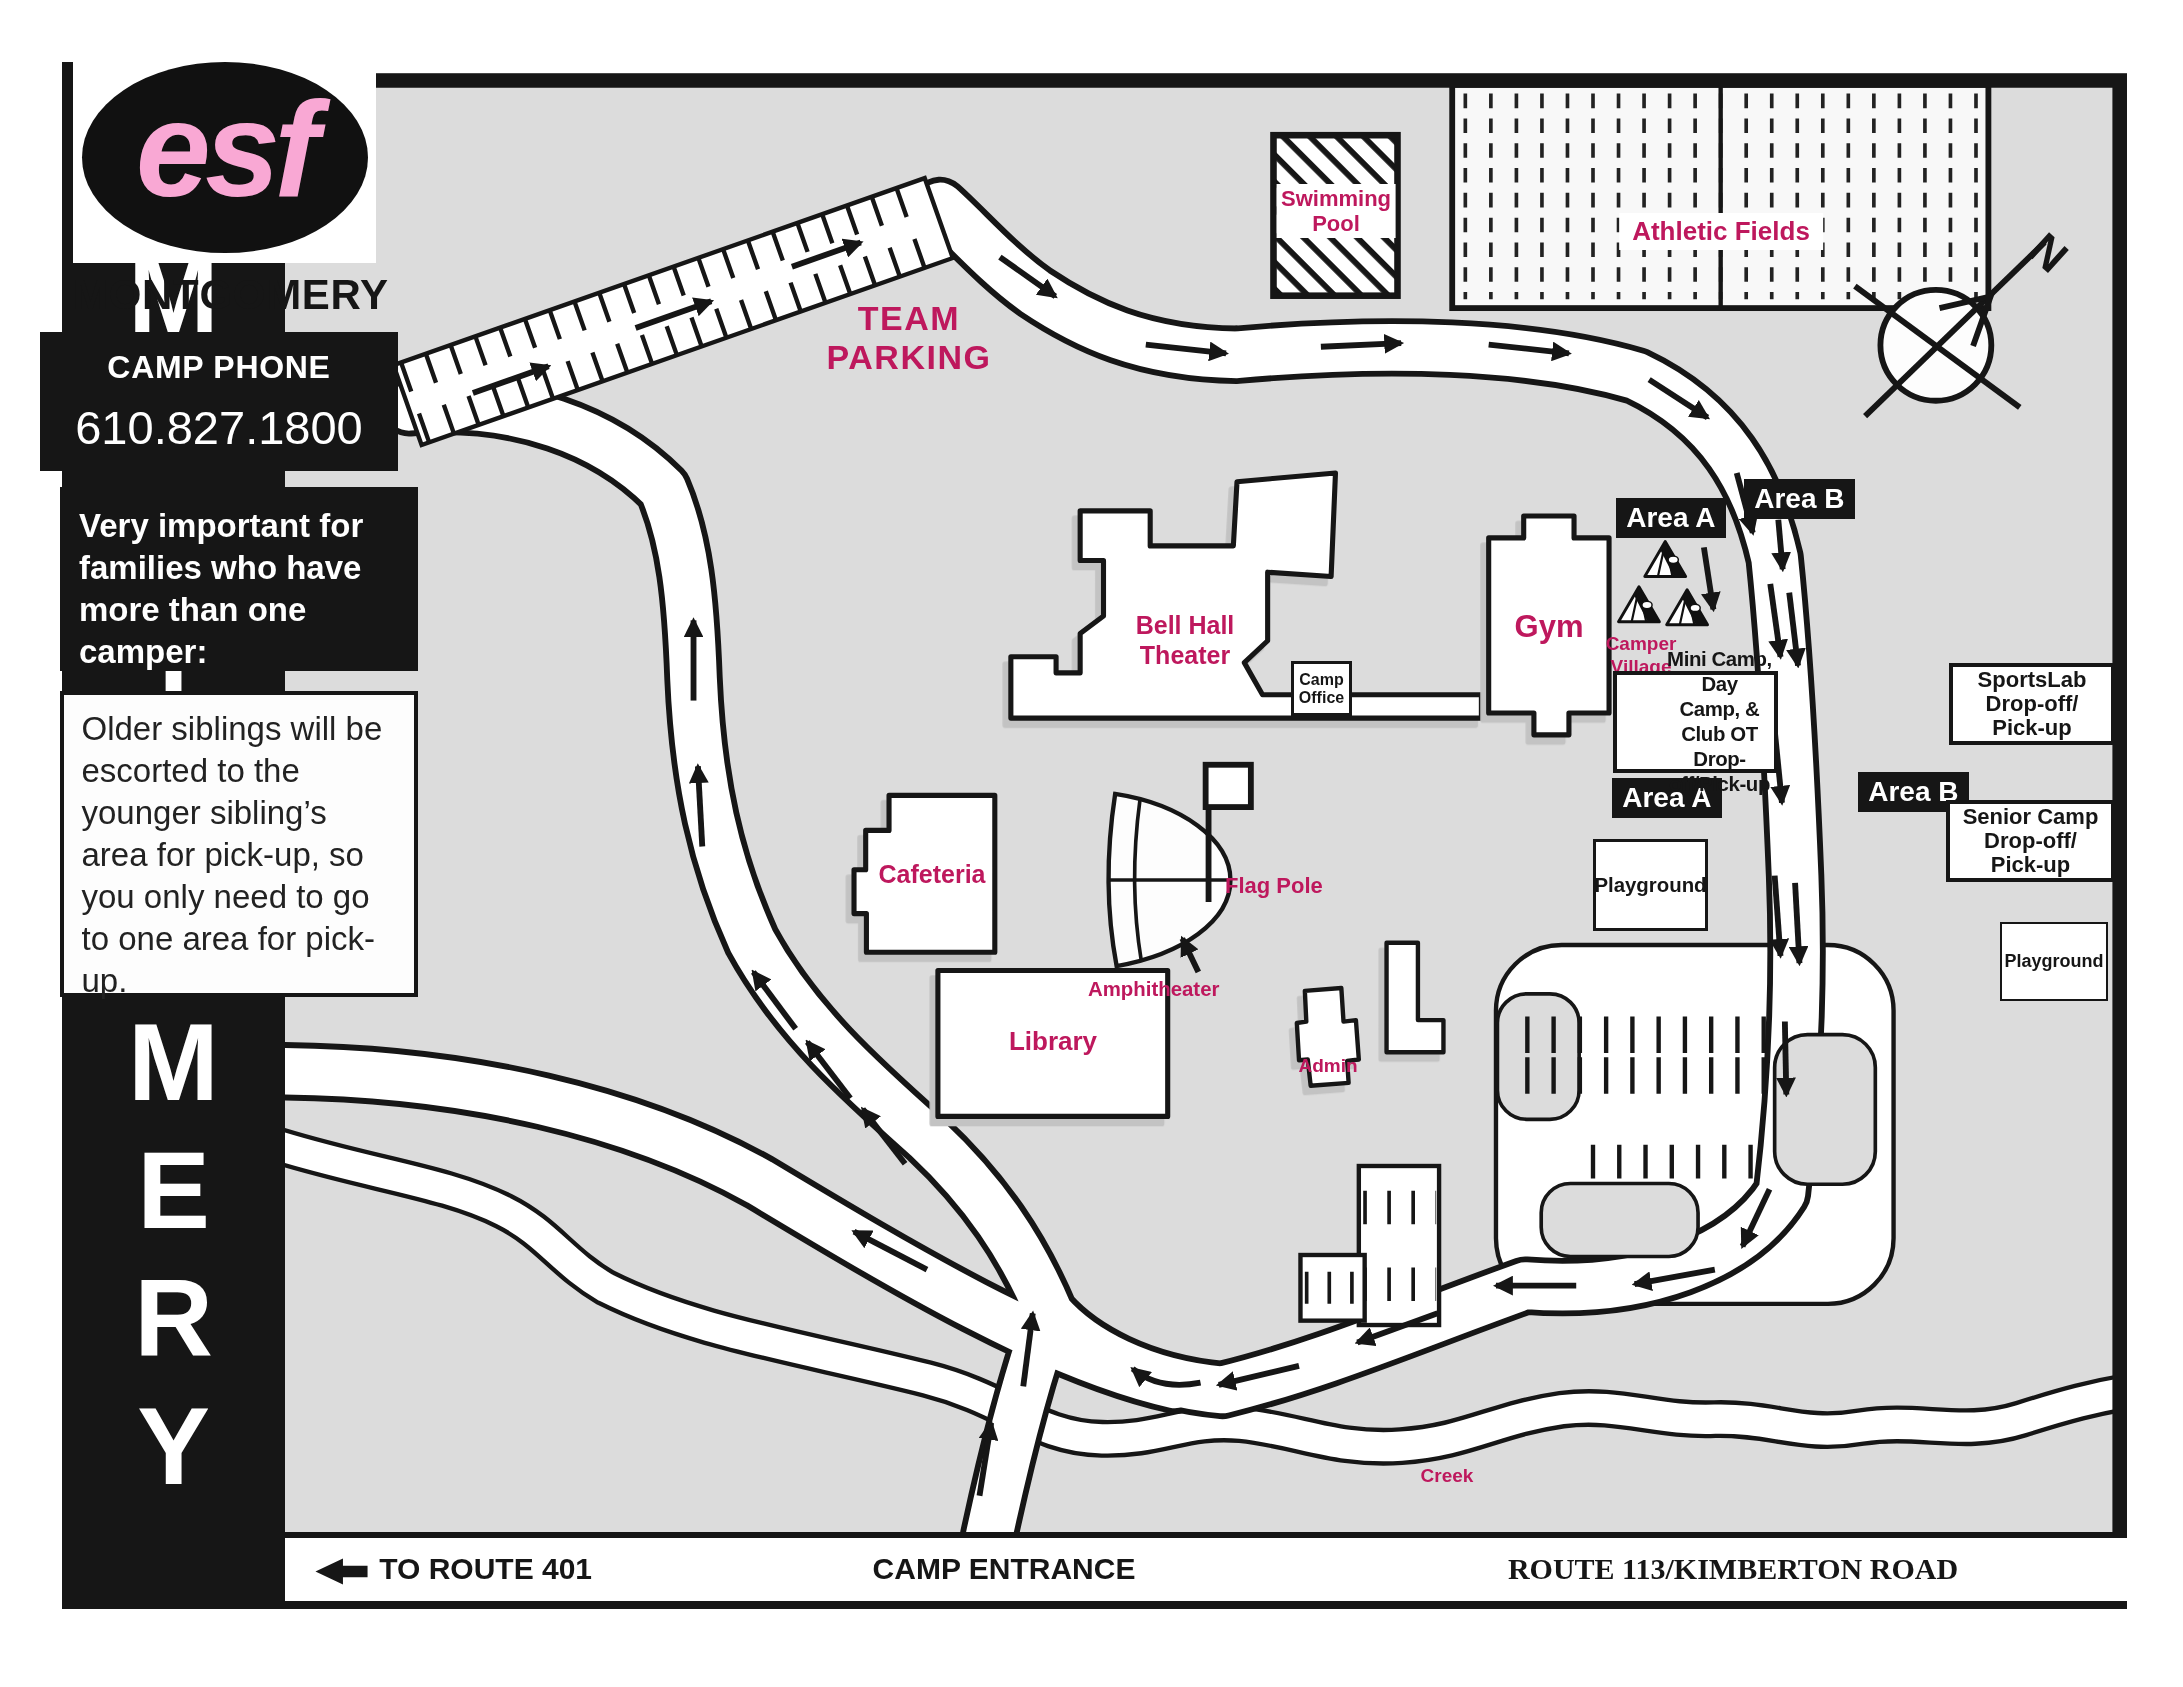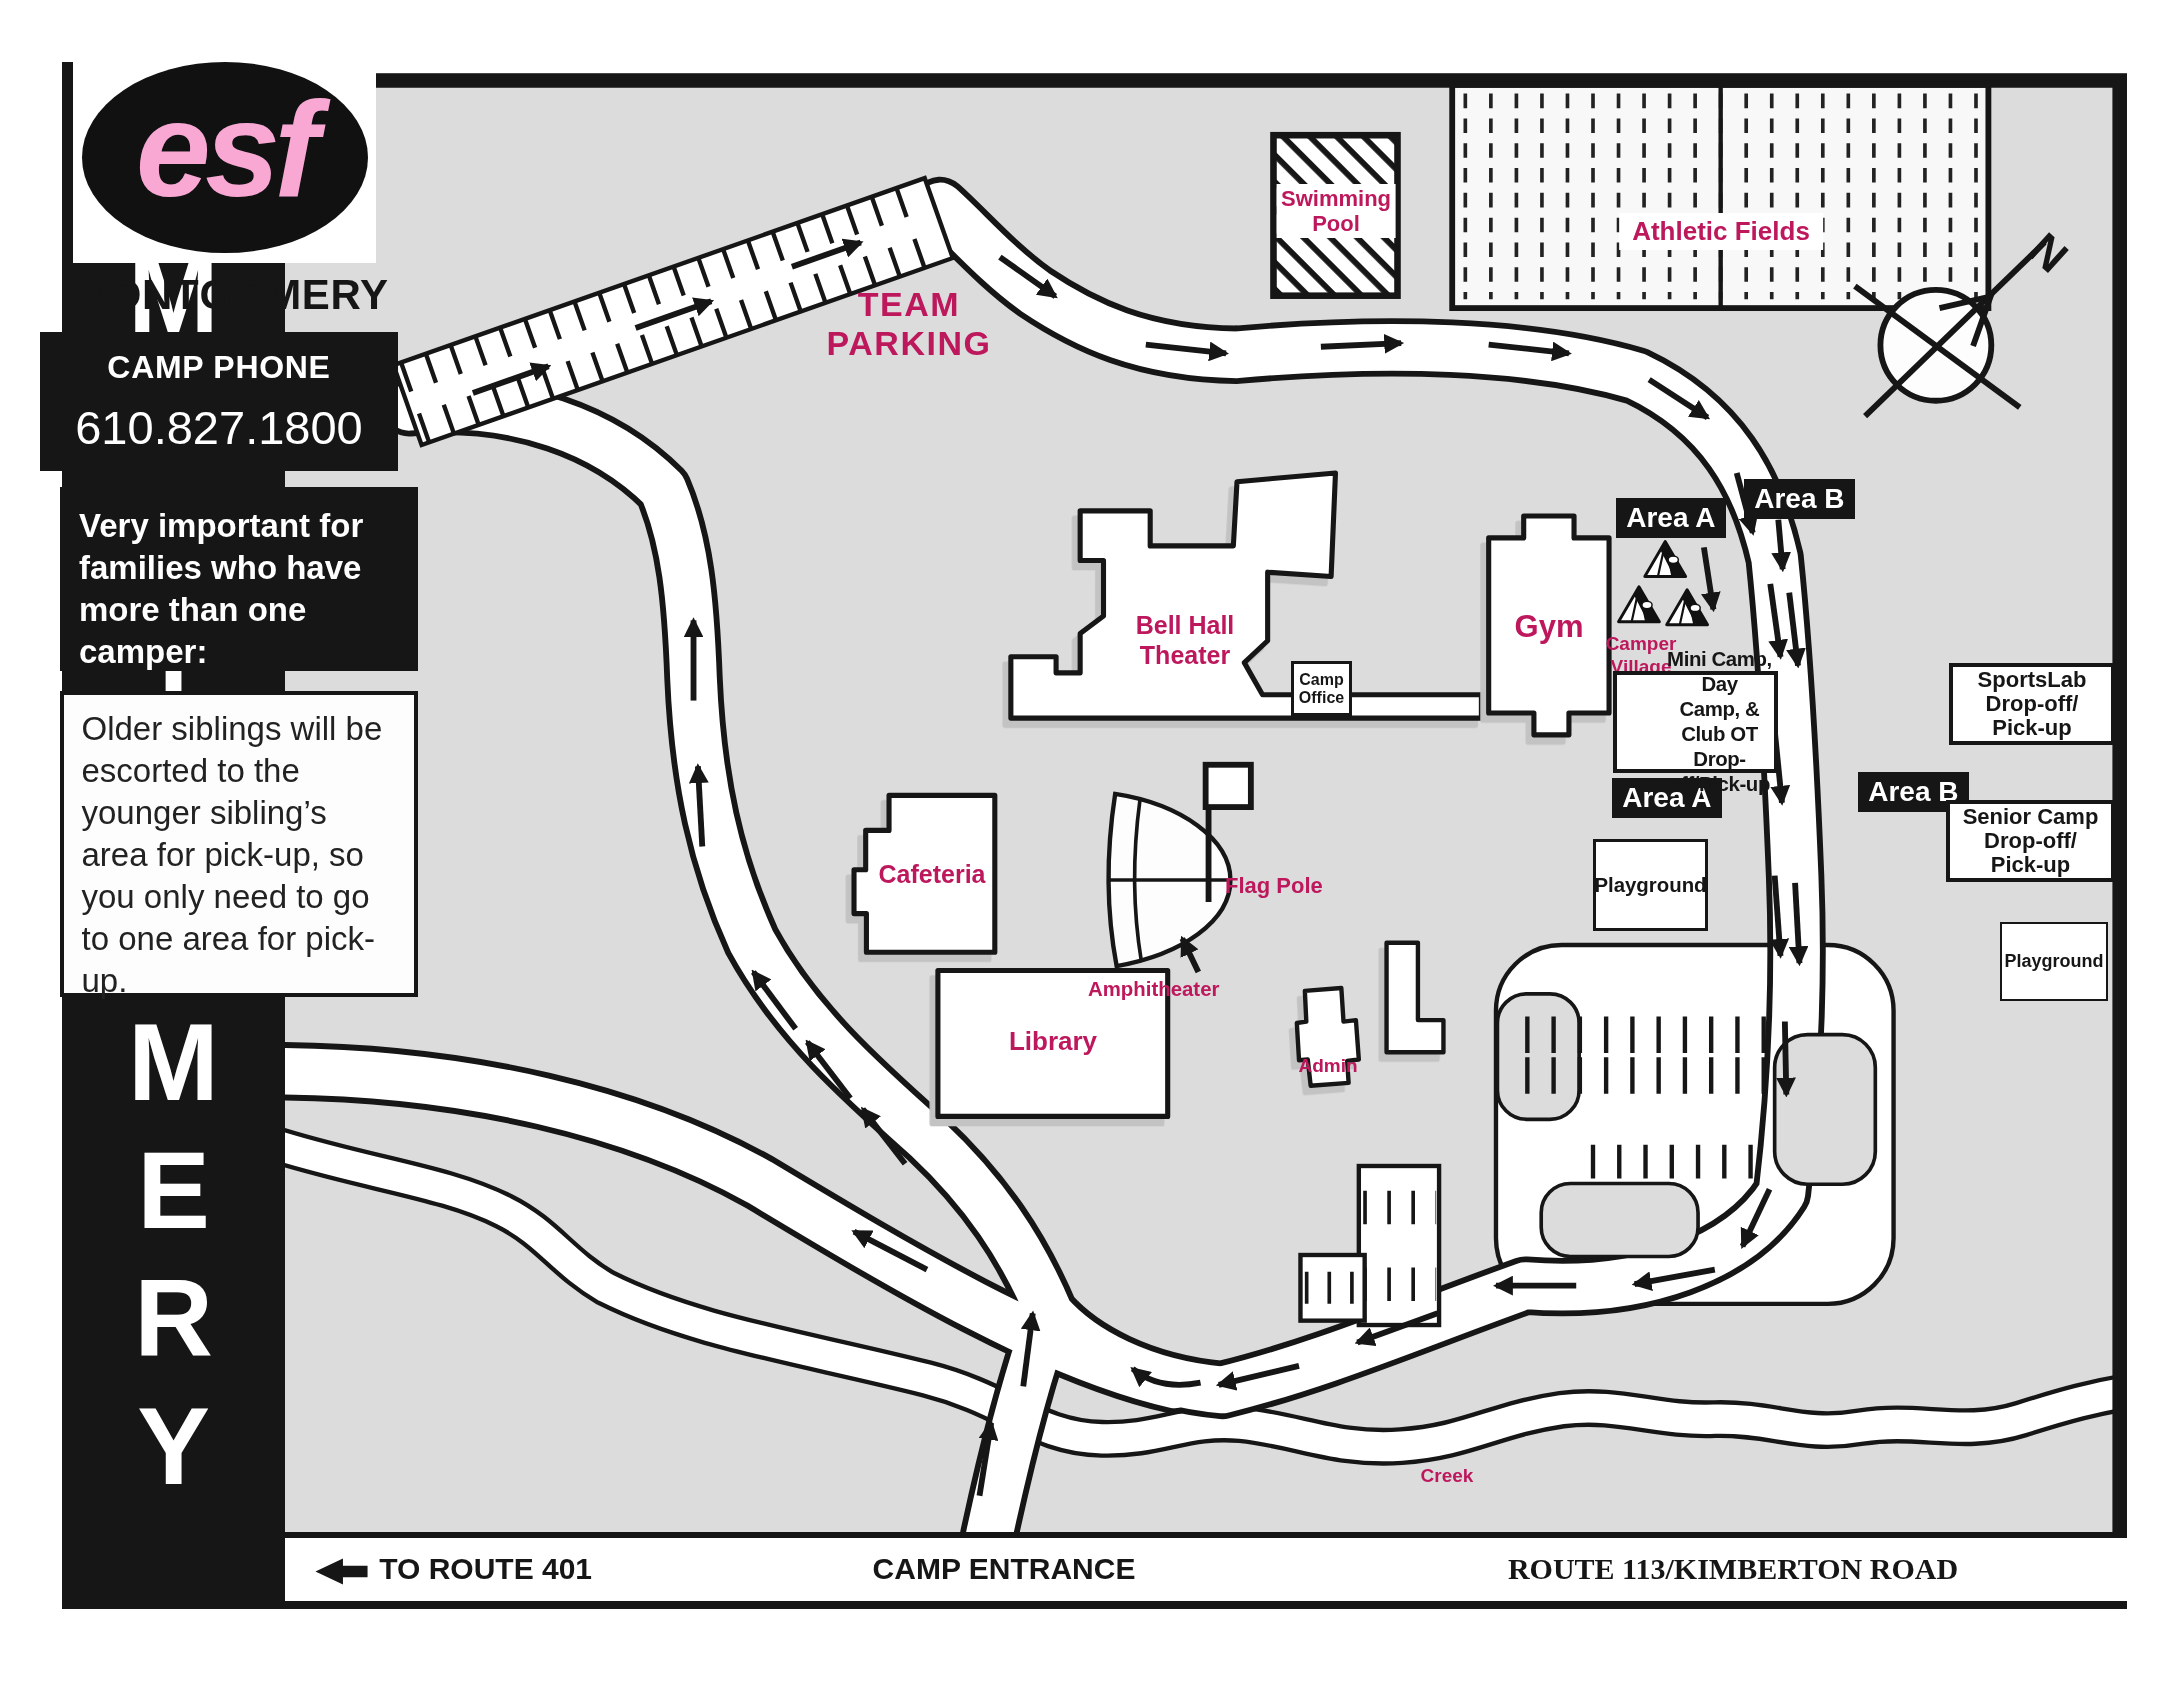--- a/index.html
+++ b/index.html
@@ -203,21 +203,21 @@
 
       <g>
         <use href="#tent" x="1862" y="640"></use>
         <use href="#tent" x="1826" y="702"></use>
         <use href="#tent" x="1892" y="706"></use>
       </g>
 
       <path d="M0,10 H2515 V2100" fill="none" stroke="#161616" stroke-width="20"></path>
     </svg>
 
-    <div class="lbl c" style="left:624px;top:212px;font-size:34px;line-height:39px;letter-spacing:1.5px;">
+    <div class="lbl c" style="left:624px;top:226px;font-size:34px;line-height:39px;letter-spacing:1.5px;">
       <div>TEAM</div>
         <div>PARKING</div>
     </div>
 
     <div class="lbl c" style="left:1051px;top:111px;font-size:22px;line-height:25.5px;font-weight:600;background:#fff;padding:1.5px 4.4px;">
       <div>Swimming</div>
         <div>Pool</div>
     </div>
 
     <div class="lbl c" style="left:1436px;top:140px;font-size:26px;background:#fff;padding:2.9px 13px;">Athletic Fields</div>

